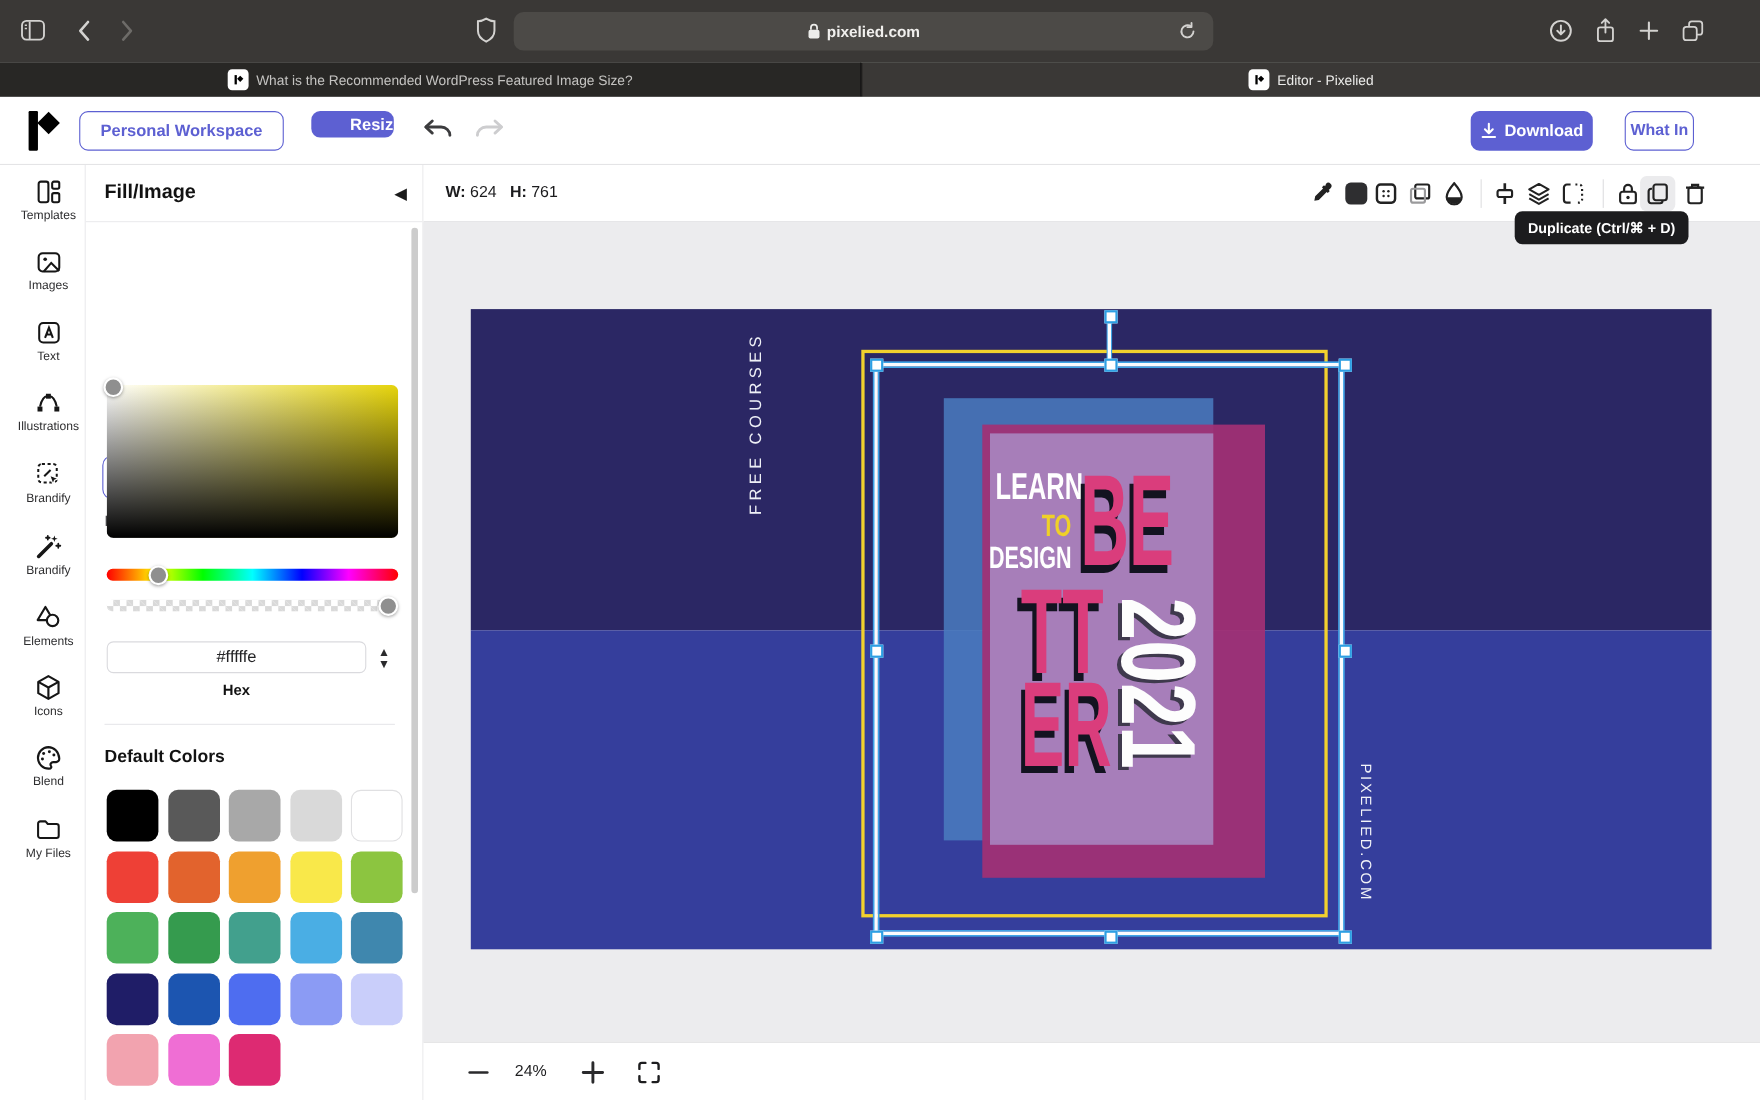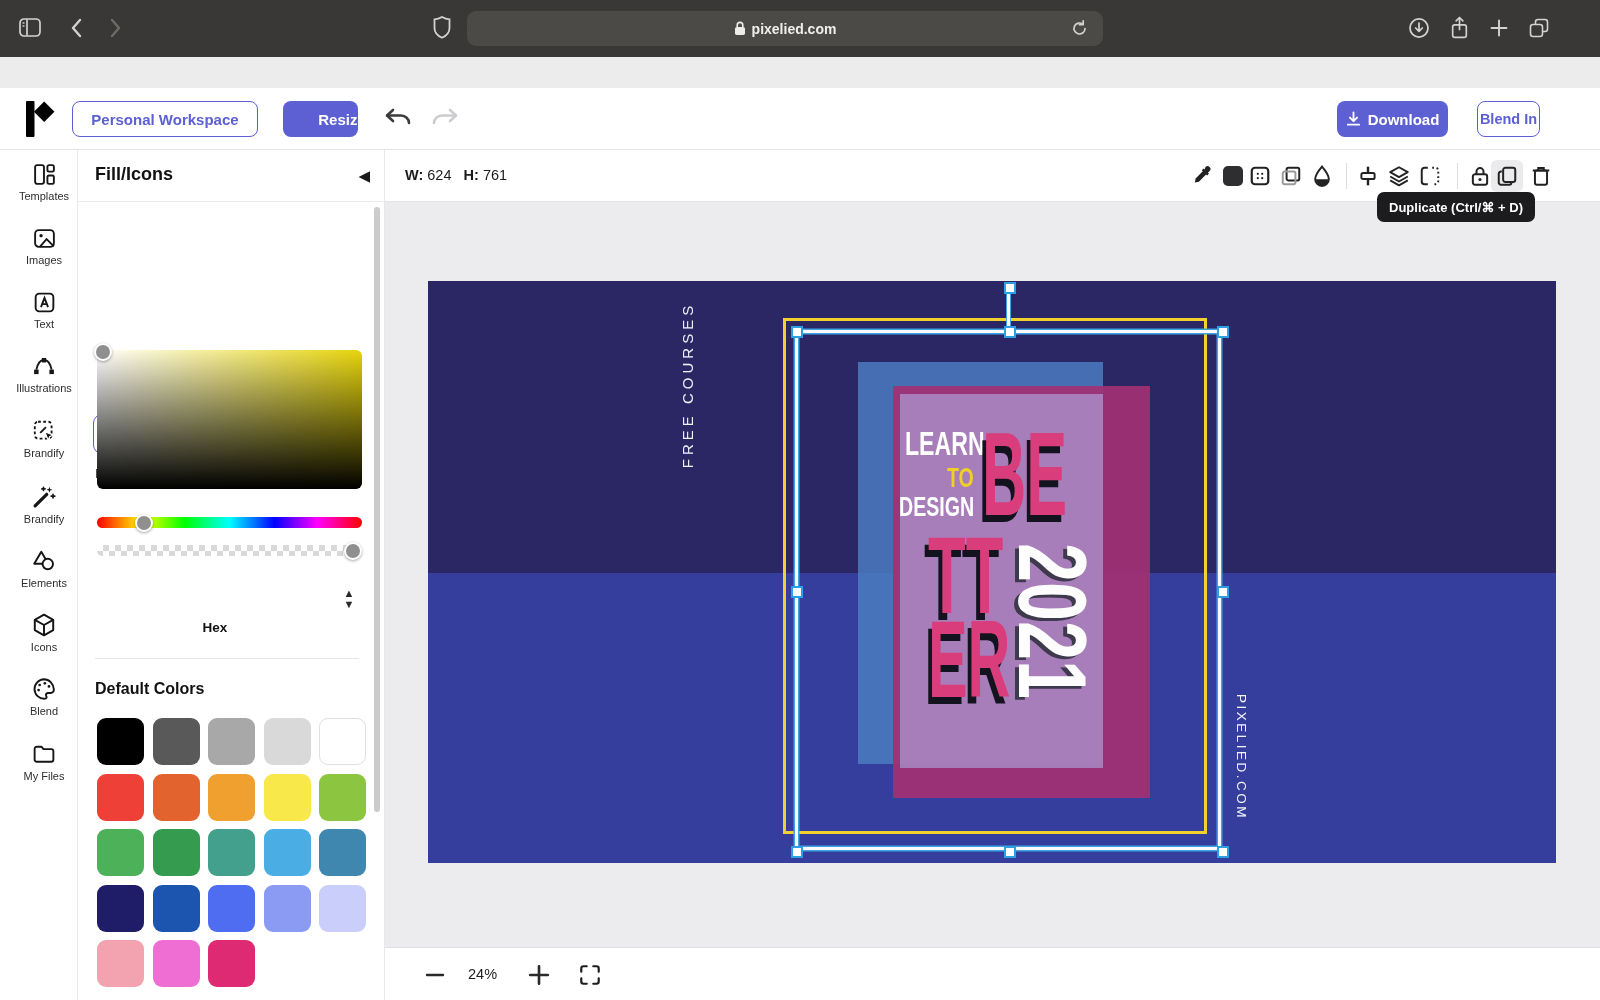--- a/index.html
+++ b/index.html
@@ -178,30 +178,50 @@
     </svg>
     <svg class="b-ic" style="left:1489px;top:18px;" width="20" height="20" viewBox="0 0 20 20">
       <path d="M10 2.5 v15 M2.5 10 h15" stroke="#d3d2d0" stroke-width="1.9" stroke-linecap="round"></path>
     </svg>
     <svg class="b-ic" style="left:1528px;top:17px;" width="22" height="22" viewBox="0 0 22 22">
       <rect x="7.5" y="2.5" width="12" height="12" rx="2.5" fill="none" stroke="#d3d2d0" stroke-width="1.6"></rect>
       <rect x="2.5" y="7.5" width="12" height="12" rx="2.5" fill="#3a3836" stroke="#d3d2d0" stroke-width="1.6"></rect>
     </svg>
   </div>
 
+  <div class="tab-strip">
+    <div class="tab tab-inactive">
+      <span class="favicon">
+        <svg width="13" height="13" viewBox="0 0 20 20">
+            <rect x="5" y="3.5" width="3.2" height="13" fill="#000"></rect>
+            <rect x="9.8" y="5.6" width="6.2" height="6.2" transform="rotate(45 12.9 8.7)" fill="#000"></rect>
+          </svg>
+      </span>
+      <span>What is the Recommended WordPress Featured Image Size?</span>
+    </div>
+    <div class="tab tab-active">
+      <span class="favicon">
+        <svg width="13" height="13" viewBox="0 0 20 20">
+            <rect x="5" y="3.5" width="3.2" height="13" fill="#000"></rect>
+            <rect x="9.8" y="5.6" width="6.2" height="6.2" transform="rotate(45 12.9 8.7)" fill="#000"></rect>
+          </svg>
+      </span>
+      <span>Editor - Pixelied</span>
+    </div>
+  </div>
 
   <div class="app-header">
     <svg class="abs" style="left:24px;top:11px;" width="34" height="40" viewBox="0 0 34 40">
       <rect x="2" y="2" width="8.5" height="36" rx="1" fill="#000"></rect>
       <rect x="13" y="5.5" width="14.5" height="14.5" transform="rotate(45 20.2 12.7)" fill="#000"></rect>
     </svg>
     <button class="btn-outline" style="left:72px;top:13px;width:186px;height:36px;">
       <span>Personal Workspace</span>
     </button>
-    <button class="btn-solid" style="left:283px;top:13px;width:75px;height:36px;padding-left:36px;">
+    <button class="btn-solid" style="left:283px;top:13px;width:75px;height:24px;padding-left:36px;">
       <svg width="15" height="15" viewBox="0 0 18 18">
         <rect x="2" y="2" width="14" height="14" rx="3.5" fill="none" stroke="#fff" stroke-width="1.8"></rect>
         <rect x="2" y="9" width="7" height="7" rx="1.5" fill="#fff"></rect>
       </svg>
       <span>Resize</span>
     </button>
     <svg class="abs" style="left:383px;top:18px;" width="30" height="26" viewBox="0 0 30 26">
       <path d="M10 4 L4 9.5 L10 15" fill="none" stroke="#3c3c3e" stroke-width="2.6" stroke-linecap="round" stroke-linejoin="round"></path>
       <path d="M4.5 9.5 H18 a8 7.5 0 0 1 8 7.5" fill="none" stroke="#3c3c3e" stroke-width="2.6" stroke-linecap="round"></path>
     </svg>
@@ -209,21 +229,21 @@
       <path d="M20 4 L26 9.5 L20 15" fill="none" stroke="#cdcdcf" stroke-width="2.6" stroke-linecap="round" stroke-linejoin="round"></path>
       <path d="M25.5 9.5 H12 a8 7.5 0 0 0 -8 7.5" fill="none" stroke="#cdcdcf" stroke-width="2.6" stroke-linecap="round"></path>
     </svg>
     <button class="btn-solid" style="left:1337px;top:13px;width:111px;height:36px;">
       <svg width="15" height="16" viewBox="0 0 16 17">
         <path d="M8 1.5 v9 M4.2 7 L8 10.8 L11.8 7 M2 14.5 h12" fill="none" stroke="#fff" stroke-width="2" stroke-linecap="round" stroke-linejoin="round"></path>
       </svg>
       <span>Download</span>
     </button>
     <button class="btn-outline" style="left:1477px;top:13px;width:63px;height:36px;font-size:14.5px;">
-      <span>Blend In</span>
+      <span>What In</span>
     </button>
   </div>
 
   <div class="left-rail">
     <div class="rail-item" style="top:12px;">
       <svg width="25" height="25" viewBox="0 0 24 24">
           <g fill="none" stroke="#161616" stroke-width="1.8">
             <rect x="3" y="3" width="8.5" height="18" rx="2"></rect>
             <rect x="14.8" y="3" width="6.2" height="6.2" rx="1.5"></rect>
             <rect x="14.8" y="13" width="6.2" height="8" rx="1.5"></rect>
@@ -304,21 +324,21 @@
     <div class="rail-item" style="top:592px;">
       <svg width="26" height="25" viewBox="0 0 24 24">
           <path d="M3 6.5 a2 2 0 0 1 2-2 h4.5 l2 2.3 h7.5 a2 2 0 0 1 2 2 V17 a2 2 0 0 1 -2 2 H5 a2 2 0 0 1 -2-2 z" fill="none" stroke="#161616" stroke-width="1.8" stroke-linejoin="round"></path>
         </svg>
       <span>My Files</span>
     </div>
   </div>
 
   <div class="panel">
     <div class="panel-header">
-      <div class="panel-title">Fill/Icons</div>
+      <div class="panel-title">Fill/Image</div>
       <div class="collapse">◀</div>
     </div>
 
     <div class="prop-row" style="top:222px;">
       <svg width="20" height="20" viewBox="0 0 20 20">
           <path d="M13.2 1.8 a2.6 2.6 0 0 1 3.7 3.7 l-1.5 1.5 .9.9 -1.7 1.7 -.9-.9 -6.5 6.5 -3.7.7 .7-3.7 6.5-6.5 -.9-.9 1.7-1.7 .9.9 z" fill="#1a1a1a"></path>
         </svg>
       <div class="swatch-mini"></div>
       <span class="lbl">Fill</span>
       <span class="pct">100%</span>
@@ -341,20 +361,21 @@
     <div class="bw-knob"></div>
     <span class="bw-value">3.6</span>
 
     <div class="grad-box"></div>
     <div class="picker-knob" style="left:16px;top:193px;"></div>
     <div class="hue-track"></div>
     <div class="picker-knob" style="left:57px;top:364px;"></div>
     <div class="alpha-track"></div>
     <div class="picker-knob" style="left:266px;top:392px;"></div>
 
+    <input class="hex-input" value="#fffffe" style="">
     <div class="stepper">
         <i>▲</i>
         <i>▼</i>
       </div>
     <div class="hex-label">Hex</div>
 
     <div class="panel-divider"></div>
     <div class="dc-title">Default Colors</div>
     <div class="dc-grid">
         <div class="swatch" style="background: rgb(0, 0, 0);"></div>

